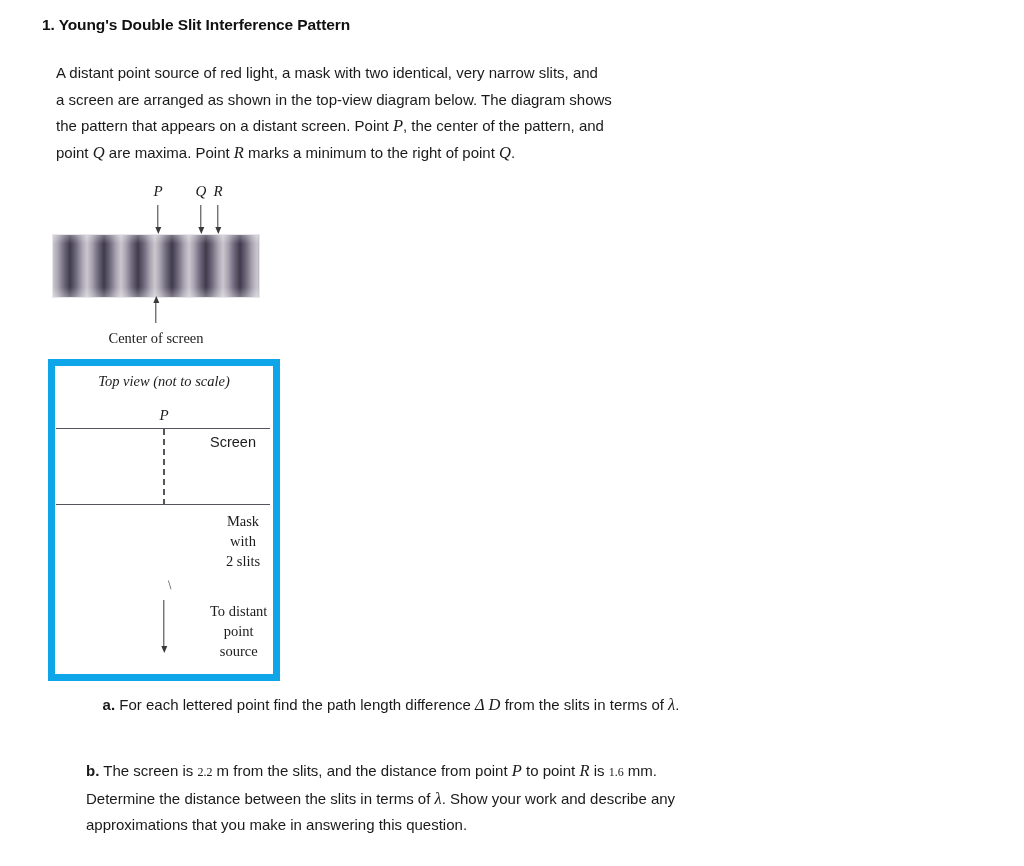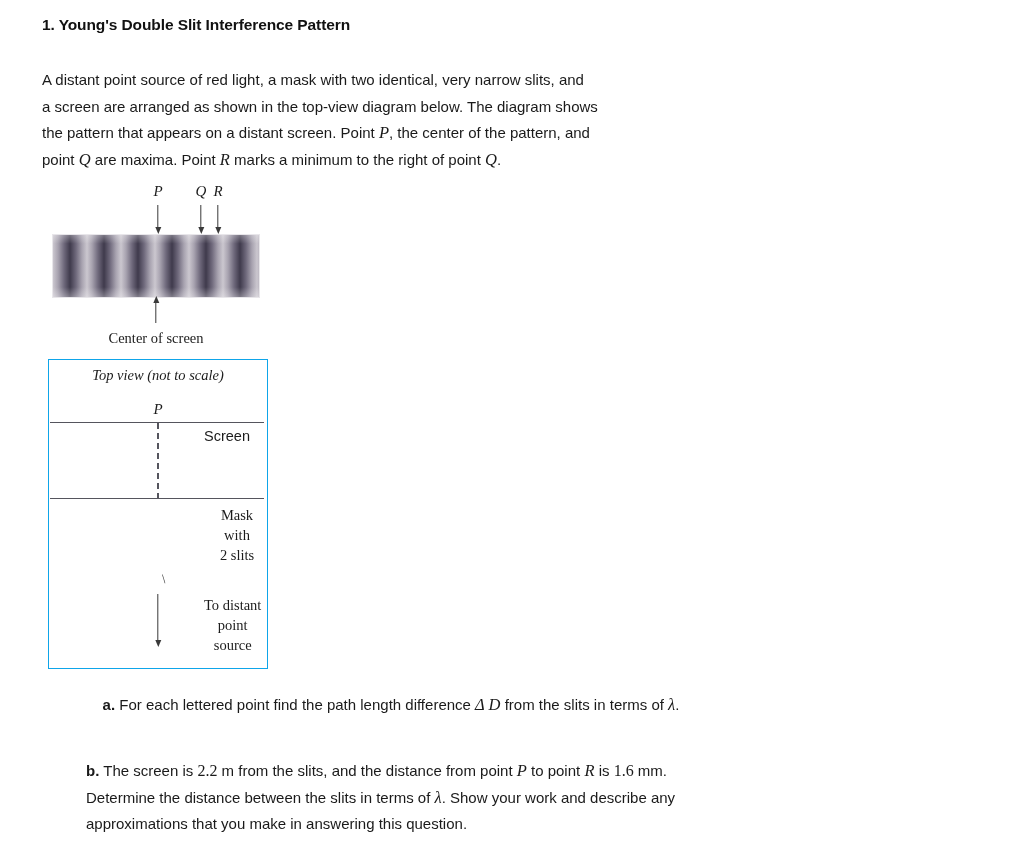--- a/index.html
+++ b/index.html
@@ -31,27 +31,26 @@
     font-size: 15.5px;
     font-weight: bold;
     letter-spacing: -0.1px;
     color: #111111;
     white-space: nowrap;
   }
 
   
   .intro {
     position: absolute;
-    left: 42px;
+    left: 56px;
     top: 60px;
     width: 660px;
     font-size: 15px;
     line-height: 26.5px;
     color: #1a1a1a;
-    margin-top: 7px;
   }
   .var {
     font-family: "Liberation Serif", serif;
     font-style: italic;
     font-size: 16.5px;
   }
 
   
   .fringe-figure {
     position: absolute;
@@ -155,21 +154,21 @@
     white-space: nowrap;
   }
 
   
   .topview {
     position: absolute;
     left: 48px;
     top: 359px;
     width: 218px;
     height: 308px;
-    border: 1px solid #0ea5e9;
+    border: 7px solid #0ea5e9;
     background: #ffffff;
   }
   .topview-title {
     position: absolute;
     left: 50%;
     top: 7px;
     transform: translateX(-50%);
     font-family: "Liberation Serif", serif;
     font-style: italic;
     font-size: 14.5px;
@@ -285,21 +284,21 @@
     line-height: 26.5px;
     color: #1a1a1a;
   }
   .part-a { top: 692px; text-align: center; }
   .part-b { top: 758px; }
   .part-letter {
     font-weight: bold;
   }
   .num {
     font-family: "Liberation Serif", serif;
-    font-size: 16px;
+    font-size: 12px;
   }
 </style>
 </head>
 <body>
 
 <div class="page">
 
   <div class="problem-title">1. Young's Double Slit Interference Pattern</div>
 
   <div class="intro">

